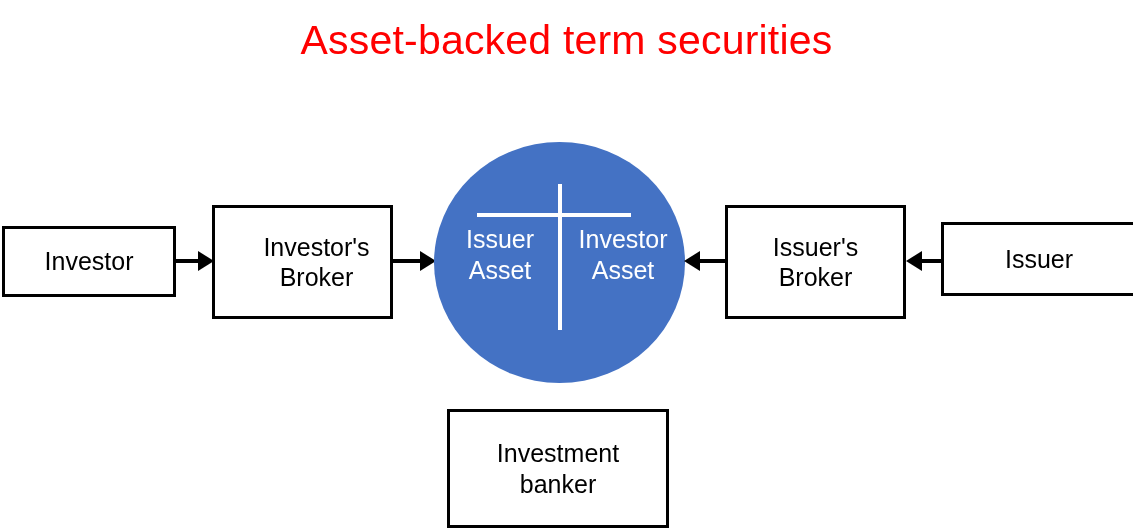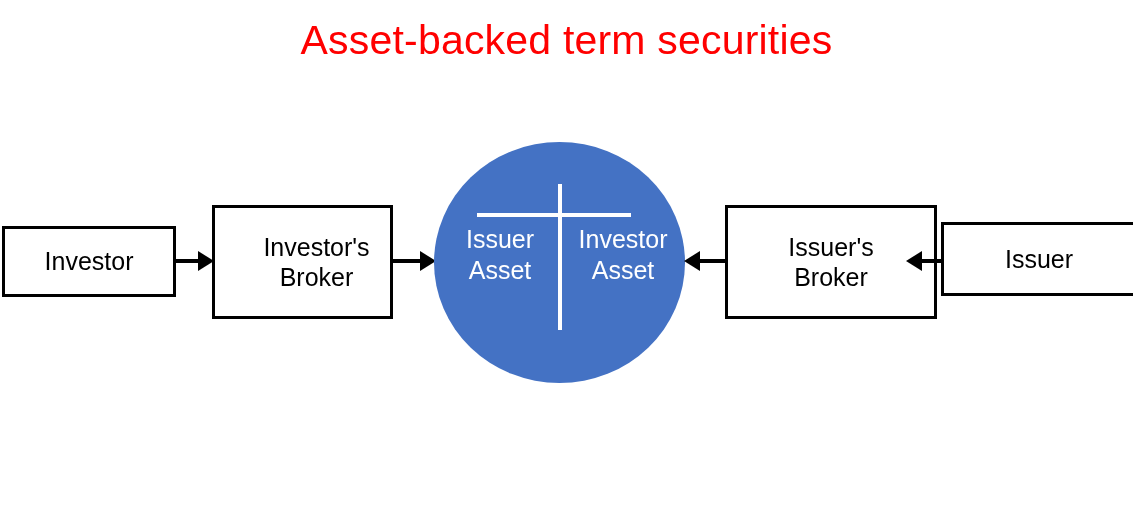--- a/index.html
+++ b/index.html
@@ -52,21 +52,21 @@
   }
   .node .label {
     display: block;
     padding: 0 6px;
     white-space: pre-line;
   }
 
   
   #node-investor        { left: 2px;   top: 226px; width: 174px; height: 71px; }
   #node-investor-broker { left: 212px; top: 205px; width: 181px; height: 114px; padding-left: 28px; }
-  #node-issuers-broker  { left: 725px; top: 205px; width: 212px; height: 114px; }
+  #node-issuers-broker  { left: 725px; top: 205px; width: 181px; height: 114px; }
   #node-issuer          { left: 941px; top: 222px; width: 196px; height: 74px; }
   #node-investment-banker { left: 447px; top: 409px; width: 222px; height: 119px; }
 
   
   .circle-node {
     position: absolute;
     left: 434px;
     top: 142px;
     width: 251px;
     height: 241px;
@@ -180,14 +180,18 @@
 
   <div class="connector" id="conn-issuer-to-issuers-broker">
     <div class="conn-line"></div>
     <div class="arrowhead arrow-left"></div>
   </div>
 
   <div class="node" id="node-issuer">
     <span class="label">Issuer</span>
   </div>
 
+  <div class="node" id="node-investment-banker">
+    <span class="label">Investment
+banker</span>
+  </div>
 
 </div>
 
 </body></html>

